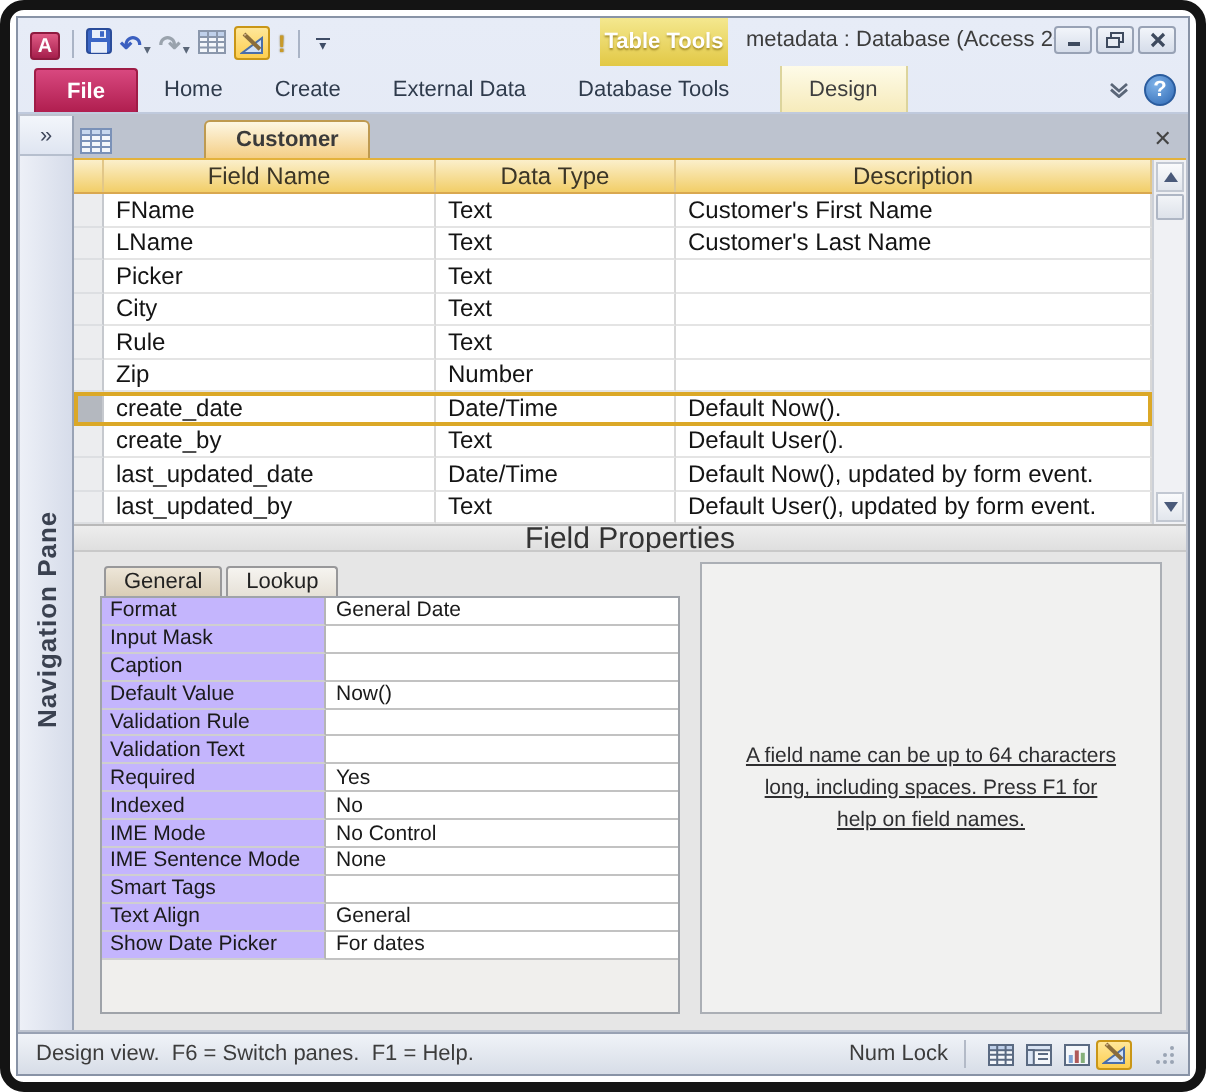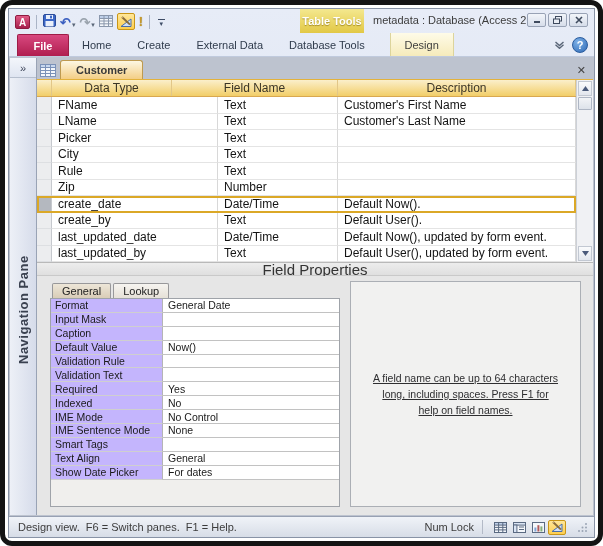--- a/index.html
+++ b/index.html
@@ -78,21 +78,21 @@
     writing-mode: vertical-rl; transform: rotate(180deg);
     font-size: 13px; font-weight: bold; color: #3A4150; letter-spacing: .5px; }
 
   .main-col { flex: 1; display: flex; flex-direction: column; min-width: 0; }
 
   .tabstrip { height: 21px; display: flex; align-items: flex-end; padding-left: 3px; }
   .table-icon { margin: 0 4px 2px 0; }
   .doc-tab { height: 19px; padding: 0 15px; display:flex; align-items:center;
     font-size: 11px; font-weight: bold; color: #3A3A3A;
     background: linear-gradient(#FDF7E3, #F4CE85);
-    border: 1px solid #BE9A50; border-bottom: none; border-radius: 3px 3px 0 0; }
+    border: 1px solid #BE9A50; border-bottom: none; border-radius: 3px 3px 0 0; margin-left: 42px; }
   .doc-close { margin: 0 7px 3px auto; font-size: 11px; color: #444; line-height: 11px; }
 
   .doc-window { flex: 1; display: flex; flex-direction: column; background: #E6E6E6;
     border-top: 1px solid #E3B23C; min-height: 0; }
 
   
   .grid-zone { display: flex; background: #fff; }
   .grid-table { flex: 1; min-width: 0; }
   .grid-header { height: 17px; display: flex;
     background: linear-gradient(#FBEFCB, #F2CE68);
@@ -250,22 +250,22 @@
           <div class="doc-tab">Customer</div>
           <div class="doc-close">✕</div>
         </div>
 
         <div class="doc-window">
 
           <div class="grid-zone">
             <div class="grid-table">
               <div class="grid-header">
                   <div class="hcell c-sel"></div>
+                  <div class="hcell c-field">Field Name</div>
                   <div class="hcell c-type">Data Type</div>
-                  <div class="hcell c-field">Field Name</div>
                   <div class="hcell c-desc">Description</div>
                 </div>
               <div id="grid-rows">
                   <div class="grid-row">
                     <div class="cell selcell c-sel"></div>
                     <div class="cell c-field">FName</div>
                     <div class="cell c-type">Text</div>
                     <div class="cell c-desc">Customer's First Name</div>
                   </div>
                   <div class="grid-row">

